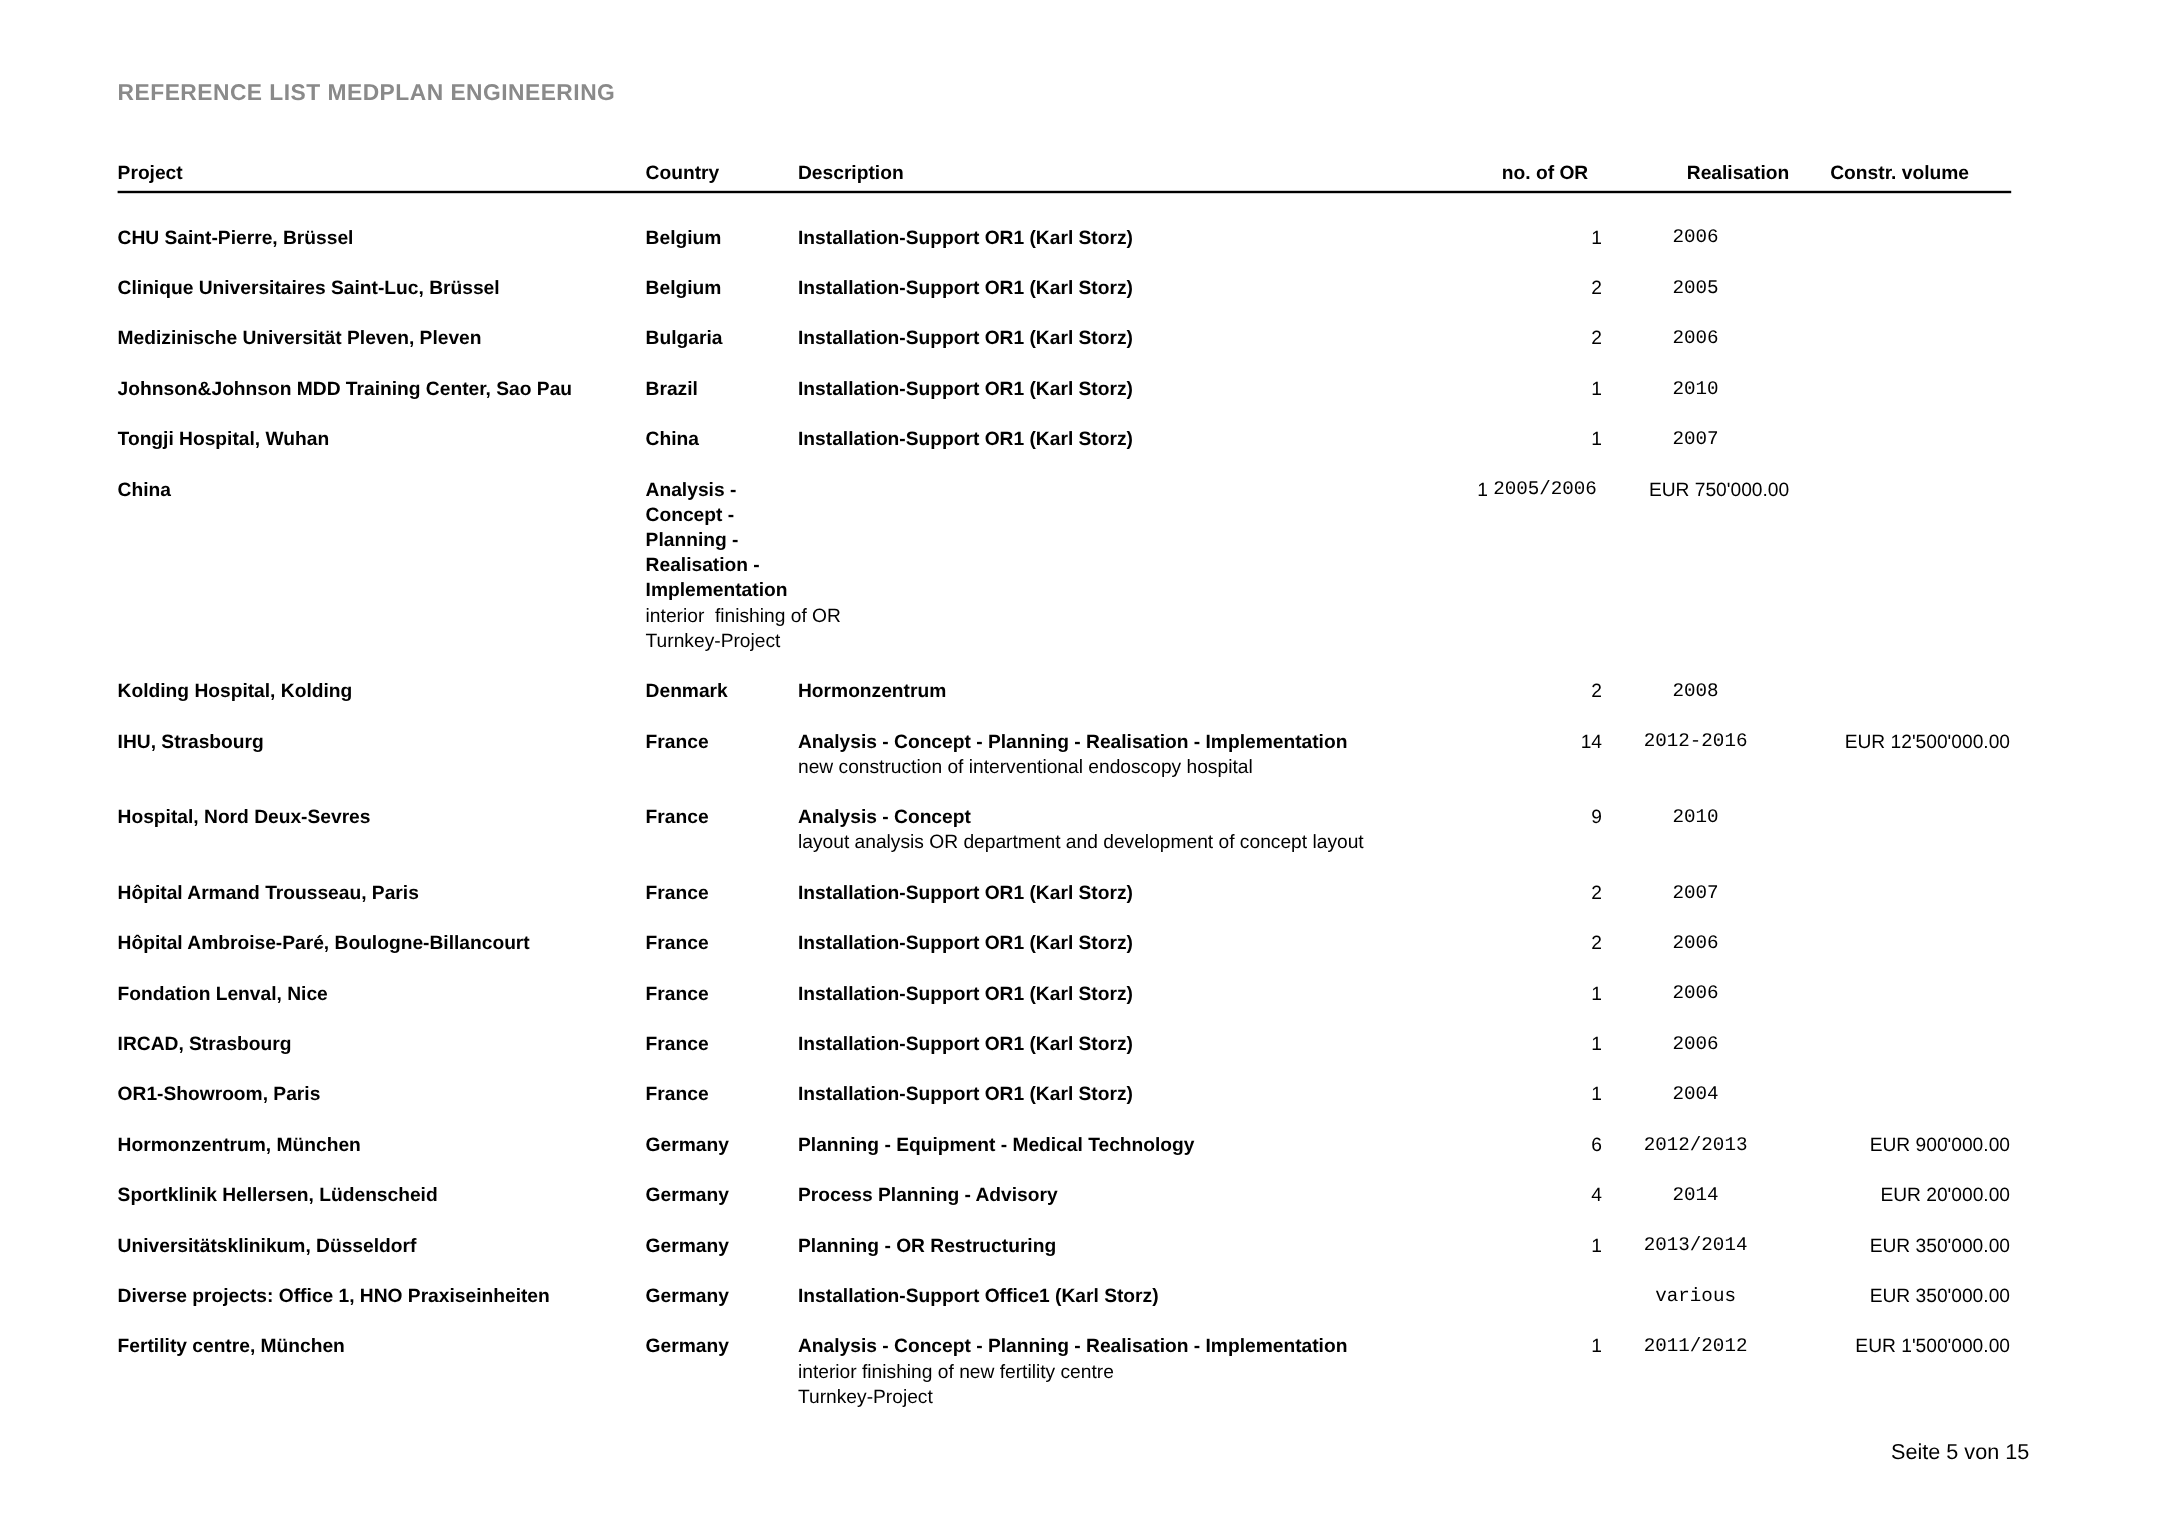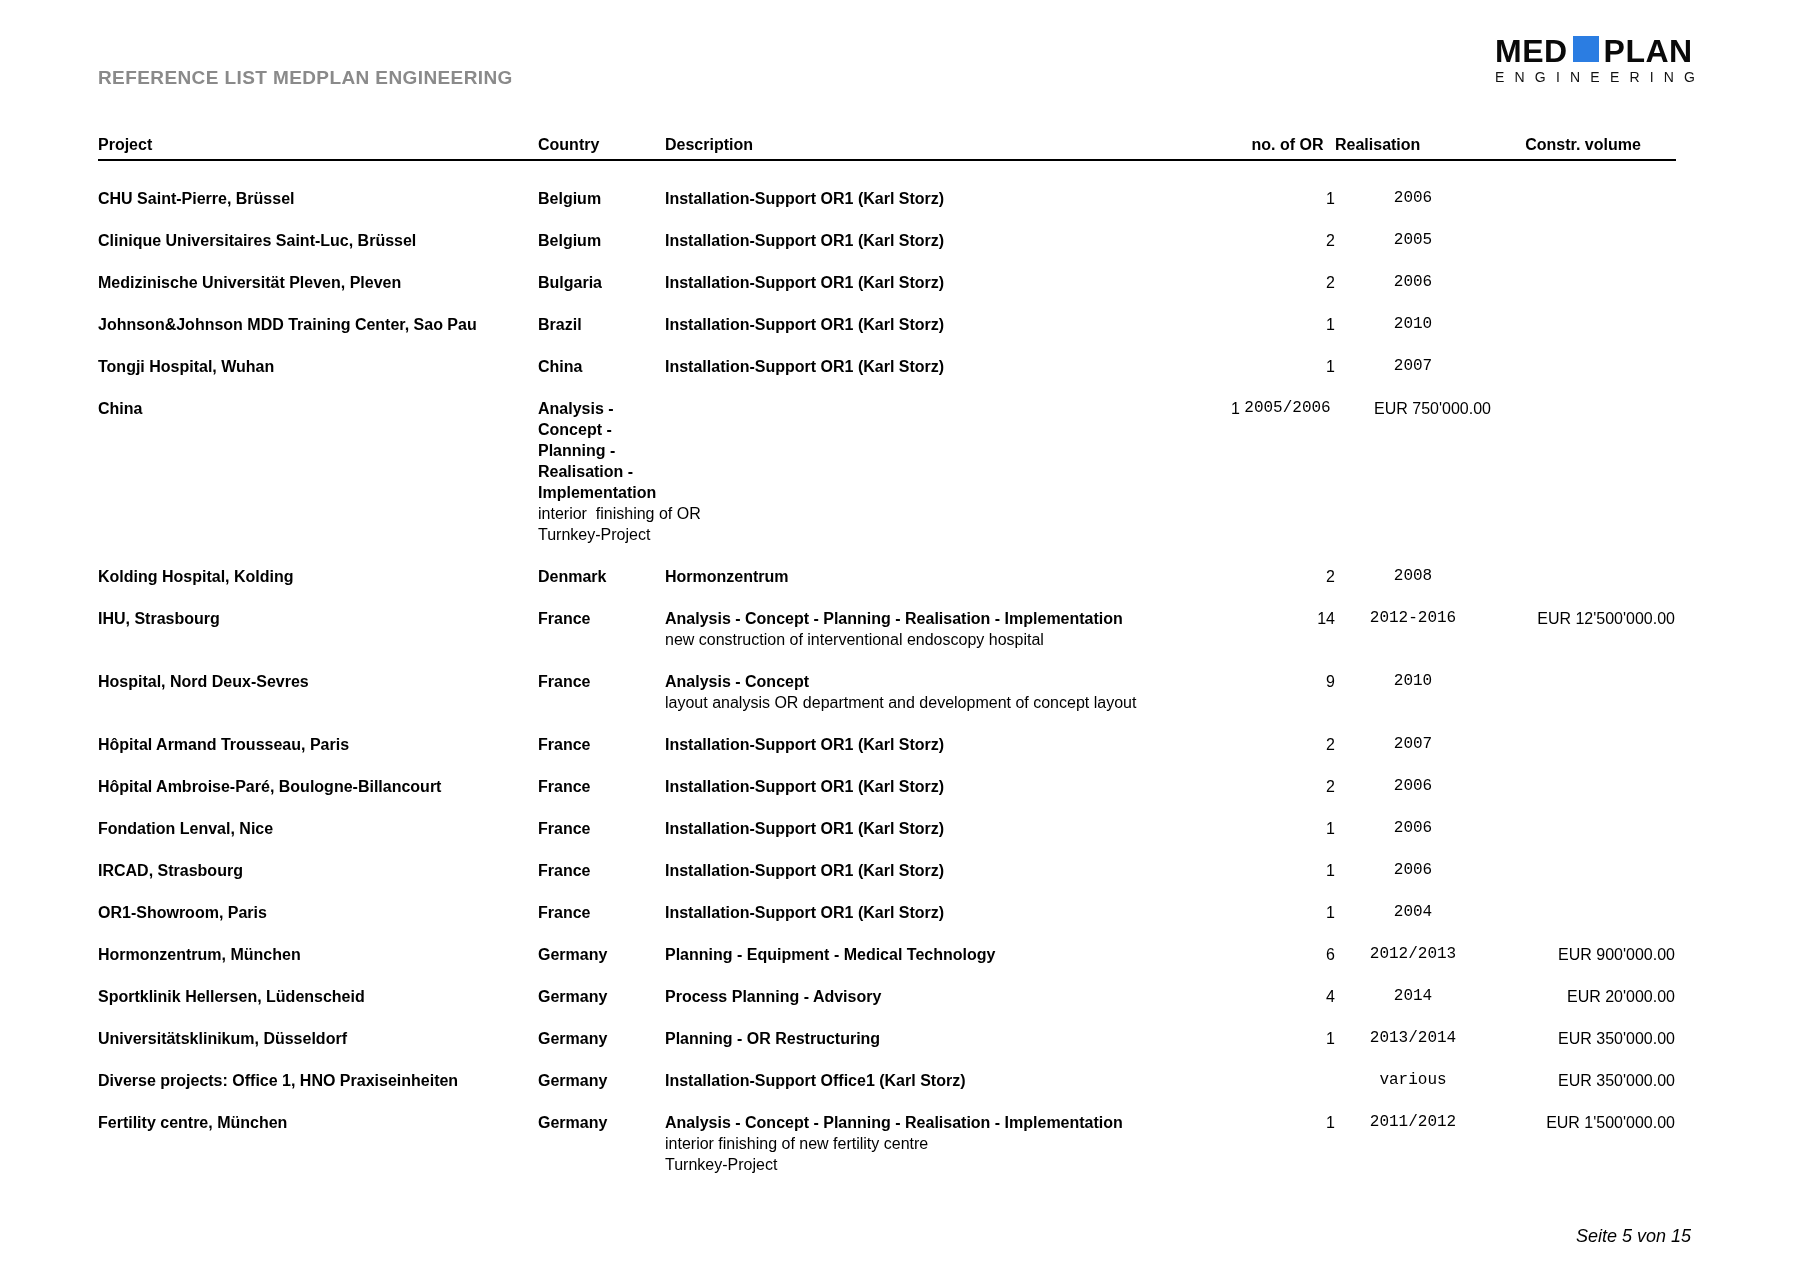--- a/index.html
+++ b/index.html
@@ -10,48 +10,44 @@
 
   .logo{position:absolute;left:1495px;top:36px;width:210px;}
   .logo-top{font-size:32px;font-weight:700;letter-spacing:.5px;line-height:30px;white-space:nowrap;color:#0a0a0a;}
   .logo-sq{display:inline-block;width:26px;height:26px;margin:0 5px;}
   .logo-sub{font-size:14px;font-weight:400;letter-spacing:10.2px;margin-top:3px;white-space:nowrap;color:#111;}
 
   .thead{position:absolute;left:98px;top:134px;width:1577px;display:grid;
          grid-template-columns:440px 127px 575px 95px 156px 184px;
          font-weight:700;font-size:16px;line-height:21px;}
   .th-nor{text-align:center;}
-  .th-real{text-align:left;}
+  .th-real{text-align:right;}
   .th-vol{text-align:center;}
   .rule{position:absolute;left:98px;top:159px;width:1578px;height:2px;background:#000;}
 
   .tbody{position:absolute;left:98px;top:188px;width:1577px;}
   .row{display:grid;grid-template-columns:440px 127px 575px 95px 156px 184px;
        margin-bottom:21px;font-size:16px;line-height:21px;}
   .c-project{font-weight:700;white-space:nowrap;overflow:hidden;}
   .c-country{font-weight:700;}
   .desc-main{font-weight:700;}
   .desc-sub{font-weight:400;white-space:pre;}
   .c-nor{text-align:right;}
   .c-real{text-align:center;font-family:Liberation Mono, monospace;}
   .c-vol{text-align:right;}
 
-  .footer{position:absolute;left:98px;top:1225px;width:1593px;text-align:right;font-size:18px;line-height:22px;font-style:italic;}
+  .footer{position:absolute;left:98px;top:1199px;width:1593px;text-align:right;font-size:18px;line-height:22px;}
 </style>
 </head>
 <body>
 
 <div class="page">
 
   <div class="title">REFERENCE LIST MEDPLAN ENGINEERING</div>
 
-  <div class="logo">
-    <div class="logo-top"><span>MED</span><span class="logo-sq" style="background: rgb(43, 125, 226);"></span><span>PLAN</span></div>
-    <div class="logo-sub">ENGINEERING</div>
-  </div>
 
   <div class="thead">
     <div class="th-project">Project</div>
     <div class="th-country">Country</div>
     <div class="th-desc">Description</div>
     <div class="th-nor">no. of OR</div>
     <div class="th-real">Realisation</div>
     <div class="th-vol">Constr. volume</div>
   </div>
 

